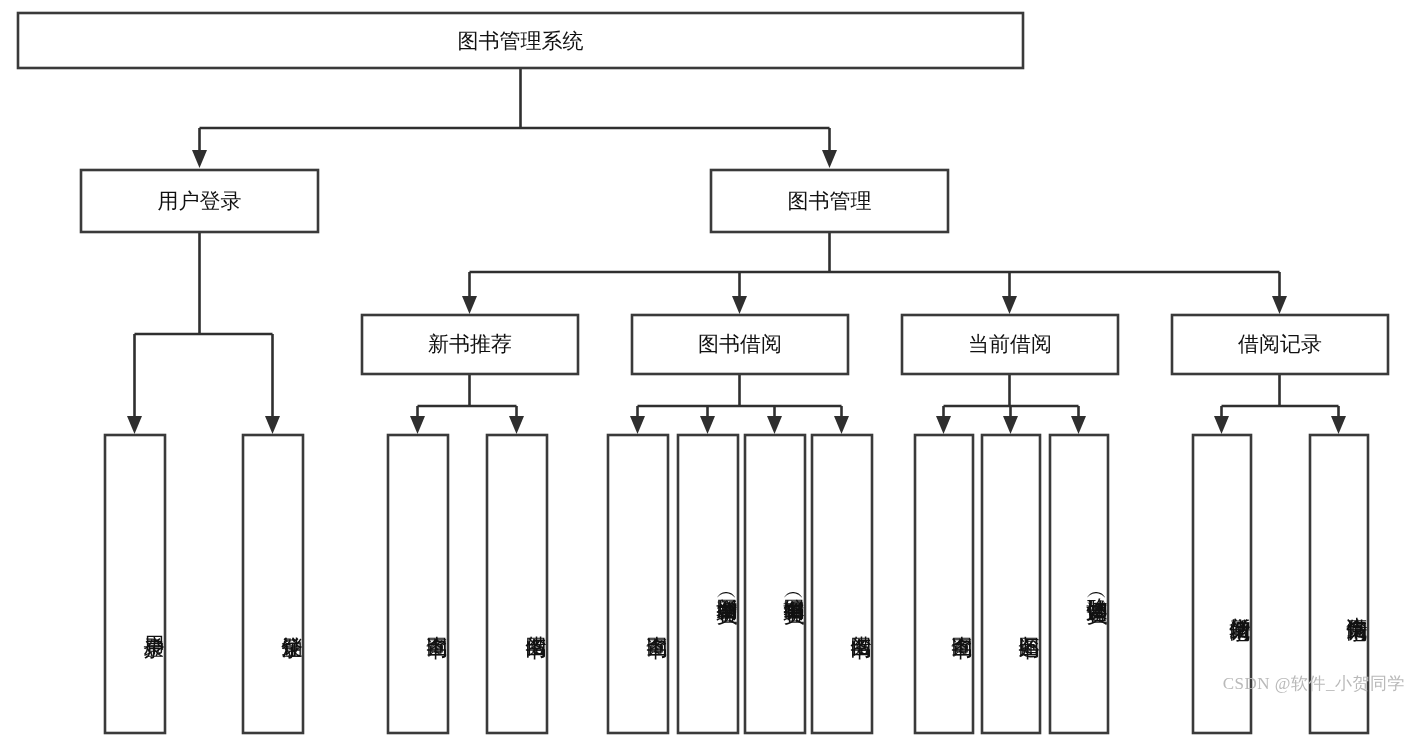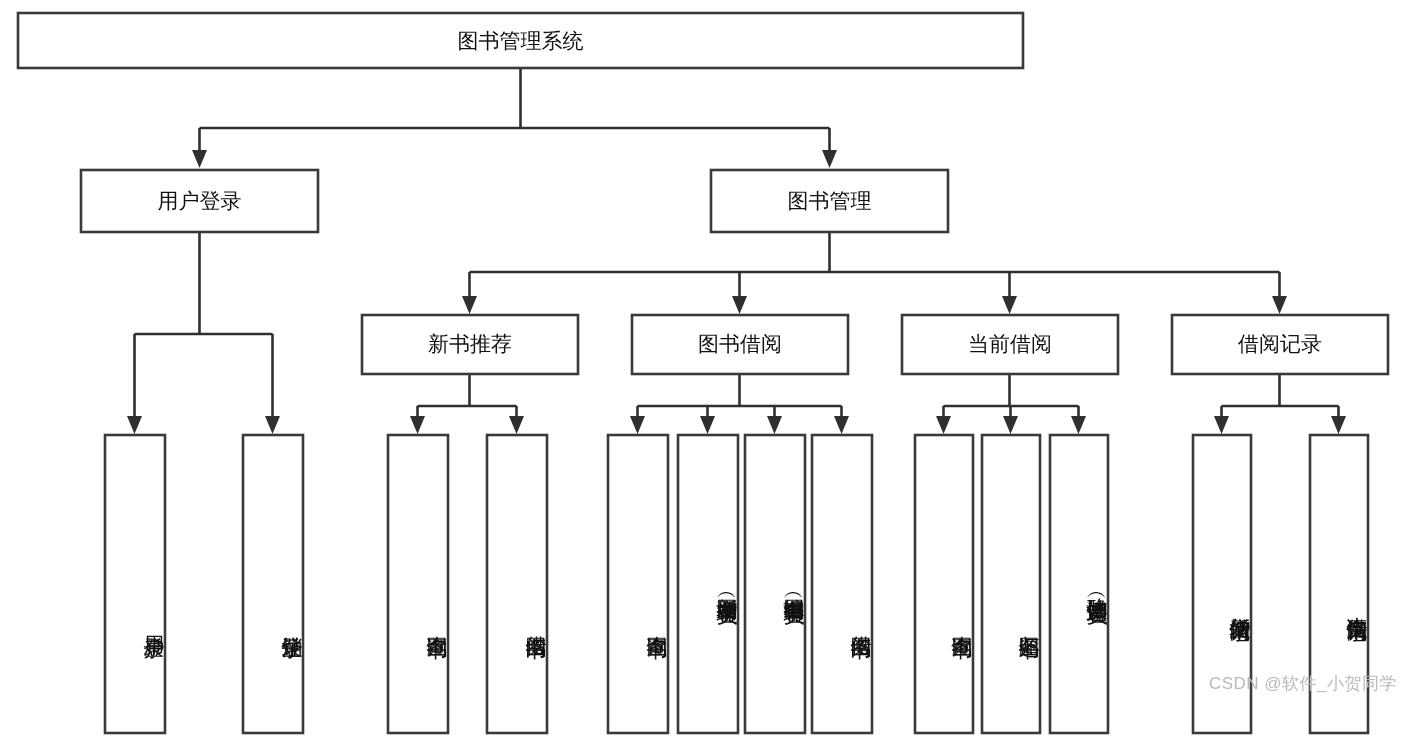--- a/index.html
+++ b/index.html
@@ -62,23 +62,23 @@
     text-orientation: upright;
     white-space: nowrap;
     letter-spacing: 1px;
     display: flex;
     align-items: flex-start;
     justify-content: center;
     pointer-events: none;
   }
   .watermark {
     position: absolute;
-    right: 8px;
+    right: 0;
     bottom: 6px;
-    font-family: Liberation Sans, sans-serif;
+    font-family: Liberation Serif, serif;
     font-size: 17px;
     color: #b9b9b9;
     letter-spacing: 0.5px;
     user-select: none;
   }
 </style>
 </head>
 <body>
 
 <div id="diagram-root">

